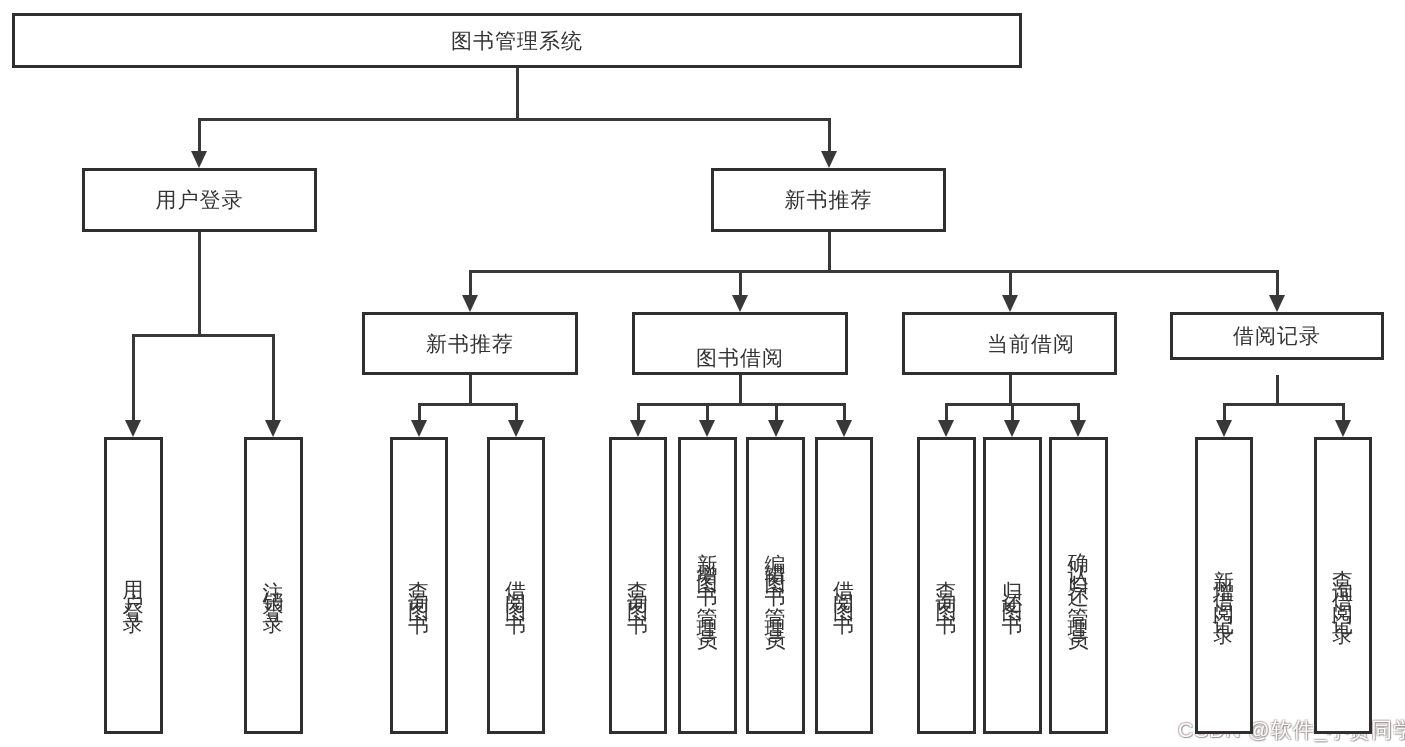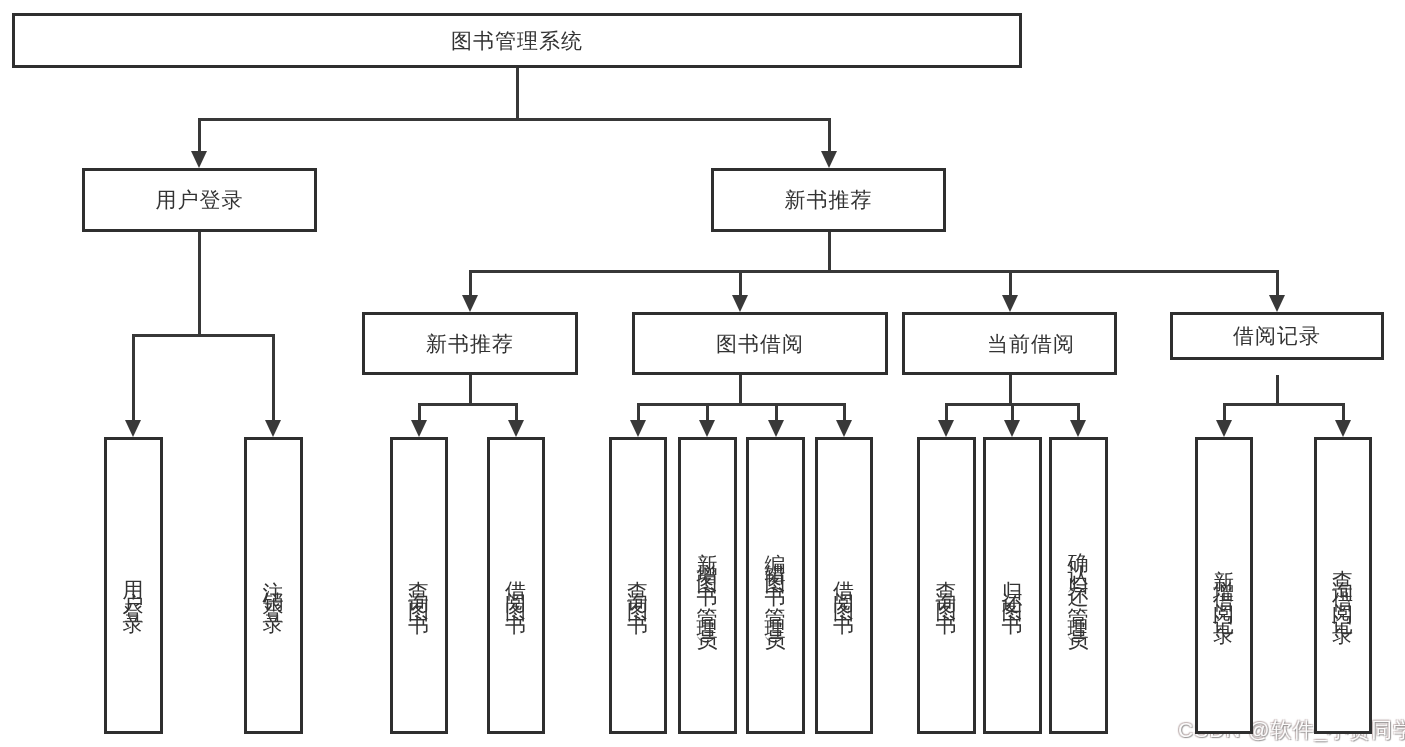--- a/index.html
+++ b/index.html
@@ -76,21 +76,21 @@
     </div>
     <div class="node h" style="left: 82px; top: 168px; width: 235px; height: 64px;">
       <span class="node-label">用户登录</span>
     </div>
     <div class="node h" style="left: 711px; top: 168px; width: 235px; height: 64px;">
       <span class="node-label">新书推荐</span>
     </div>
     <div class="node h" style="left: 362px; top: 312px; width: 216px; height: 63px;">
       <span class="node-label">新书推荐</span>
     </div>
-    <div class="node h" style="left: 632px; top: 312px; width: 256px; height: 63px;">
+    <div class="node h" style="left: 632px; top: 312px; width: 216px; height: 63px; align-items: flex-end;">
       <span class="node-label">图书借阅</span>
     </div>
     <div class="node h" style="left: 902px; top: 312px; width: 215px; height: 63px; padding-left: 43px;">
       <span class="node-label">当前借阅</span>
     </div>
     <div class="node h" style="left: 1170px; top: 312px; width: 214px; height: 48px;">
       <span class="node-label">借阅记录</span>
     </div>
     <div class="node v" style="left: 104px; top: 437px; width: 59px; height: 297px;">
       <span class="node-label">用户登录</span>

